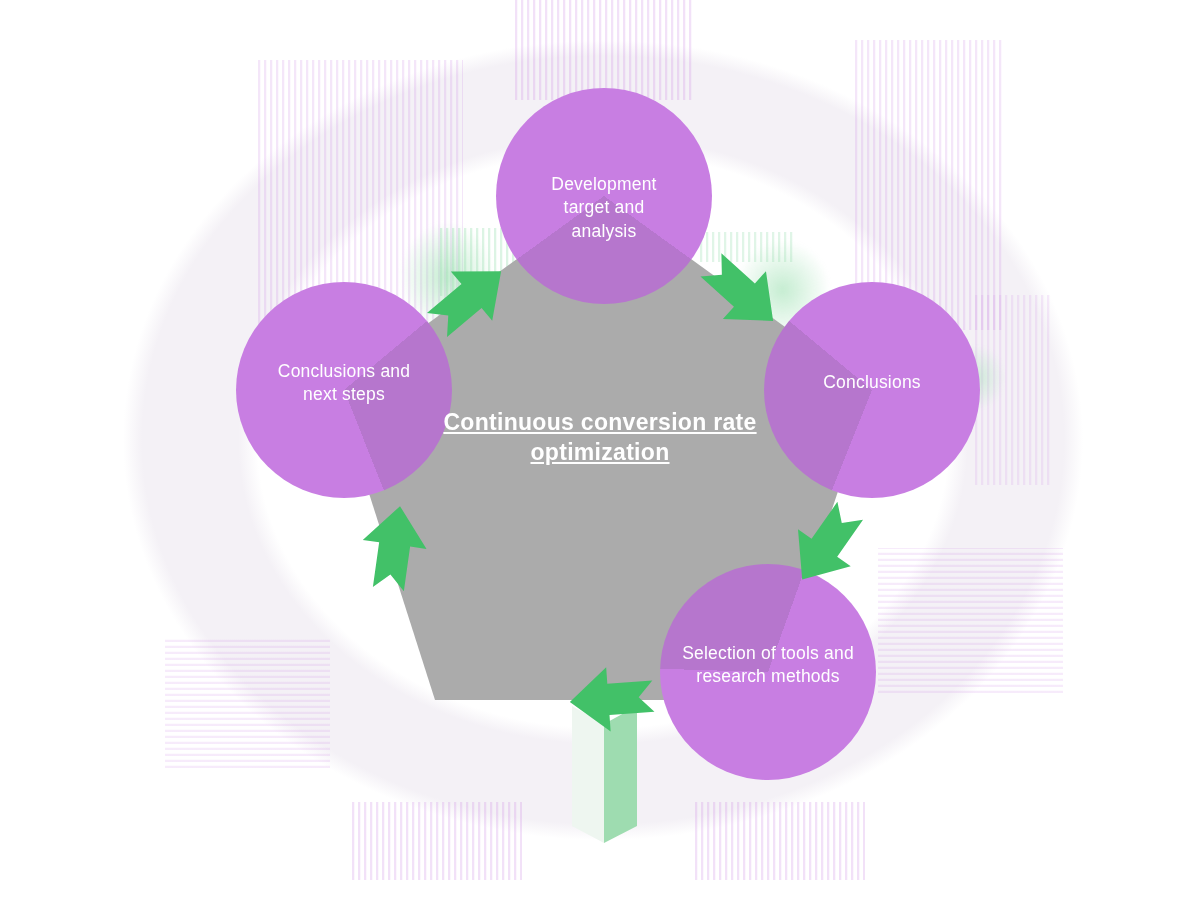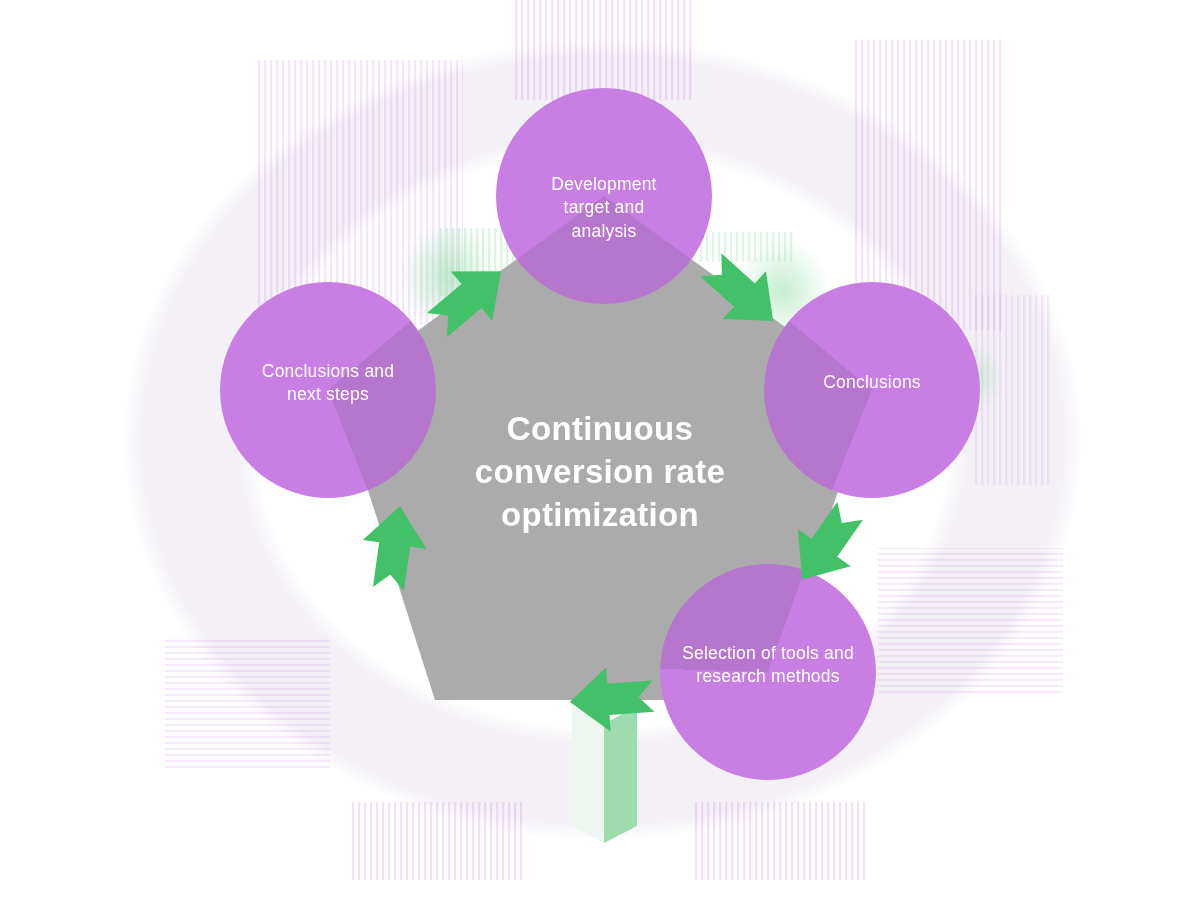--- a/index.html
+++ b/index.html
@@ -36,31 +36,32 @@
   .pentagon{position:absolute;left:0;top:0;}
   .circle{
     position:absolute;width:216px;height:216px;border-radius:50%;
     display:flex;align-items:center;justify-content:center;text-align:center;
     color:var(--label-white,#ffffff);
   }
   .c-top   {left:496px;top:88px;  background:conic-gradient(from 126deg,  var(--ov) 0 108deg, var(--pu) 108deg 360deg);}
   .c-right {left:764px;top:282px; background:conic-gradient(from 201.8deg,var(--ov) 0 108deg, var(--pu) 108deg 360deg);}
   .c-br    {left:660px;top:564px; background:conic-gradient(from 271.7deg,var(--ov) 0 108deg, var(--pu) 108deg 360deg);}
   .c-bl    {left:327px;top:592px; background:conic-gradient(from 340.8deg,var(--ov) 0 108deg, var(--pu) 108deg 360deg);}
-  .c-left  {left:220px;top:282px; background:conic-gradient(from 50.3deg, var(--ov) 0 108deg, var(--pu) 108deg 360deg);}
+  .c-left  {left:236px;top:282px; background:conic-gradient(from 50.3deg, var(--ov) 0 108deg, var(--pu) 108deg 360deg);}
   .step-label{
     font-size:17.5px;line-height:1.32;font-weight:400;letter-spacing:.2px;
     max-width:172px;margin-top:-14px;
   }
   .c-top .step-label{max-width:142px;margin-top:24px;}
   .c-left .step-label{max-width:168px;}
   .title{
     position:absolute;left:420px;top:408px;width:360px;text-align:center;
-    color:var(--label-white,#ffffff);font-size:33px;font-weight:700;line-height:1.3;
+    color:var(--label-white,#ffffff);font-size:23px;font-weight:700;line-height:1.3;
     letter-spacing:.3px;
+    text-decoration:underline;
   }
   .arrow{position:absolute;width:92px;height:74px;}
   .arrow polygon{fill:var(--arrow-green,#42c168);}
   .a1{left:695px;top:255px;transform:rotate(42deg);}
   .a2{left:781px;top:507px;transform:rotate(125deg);}
   .a3{left:567px;top:662px;transform:rotate(176deg);}
   .a4{left:348px;top:512px;transform:rotate(-82deg);}
   .a5{left:422px;top:262px;transform:rotate(-40deg);}
   .prism{position:absolute;left:560px;top:698px;}
 </style>

